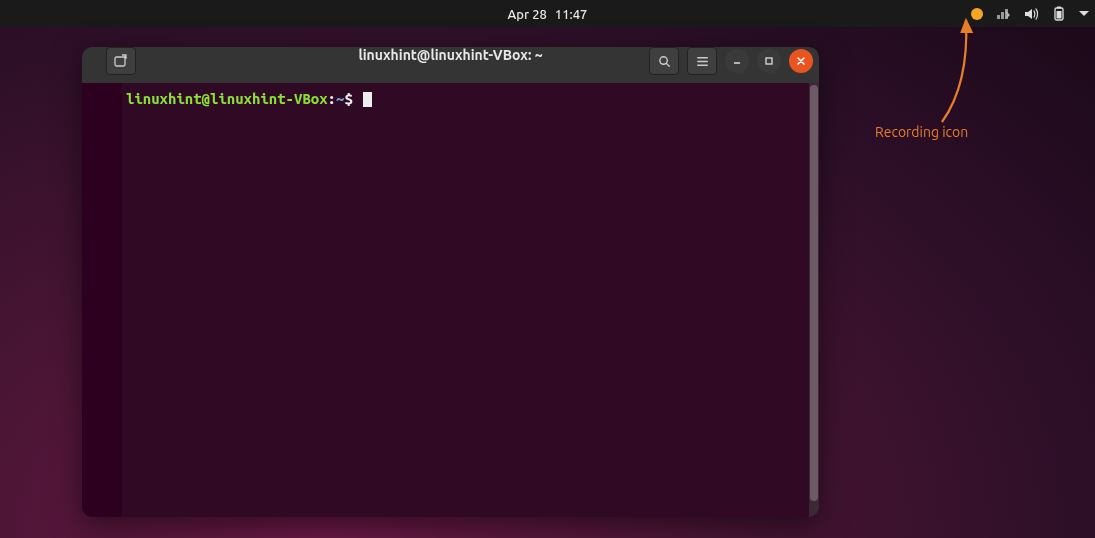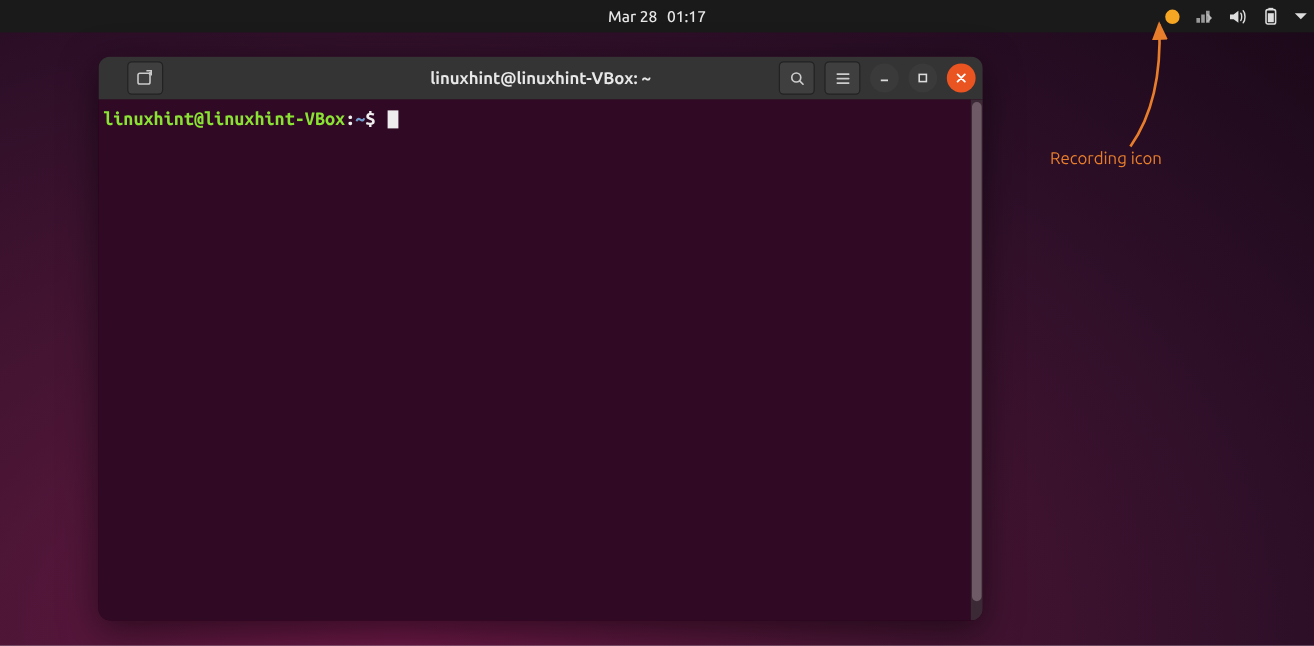--- a/index.html
+++ b/index.html
@@ -58,21 +58,21 @@
       height: 470px;
       background: #2c001e;
       border-radius: 10px;
       box-shadow: 0 8px 30px rgba(0,0,0,0.5);
       overflow: hidden;
     }
     .titlebar {
       height: 36px;
       background: #343434;
       display: flex;
-      align-items: center;
+      align-items: flex-start;
       padding: 0 24px;
       position: relative;
     }
     .titlebar-left { display: flex; align-items: center; }
     .title-btn {
       width: 30px;
       height: 28px;
       background: #3f3f3f;
       border: 1px solid #222;
       border-radius: 4px;
@@ -111,20 +111,21 @@
 
     .terminal-body {
       position: relative;
       height: calc(100% - 36px);
       background: #300a24;
       font-family: "Ubuntu Mono", "DejaVu Sans Mono", monospace;
       font-size: 15px;
       line-height: 1.35;
       padding: 6px 4px;
       color: #eee;
+      margin-left: 40px;
     }
     .prompt-user { color: #8ae234; font-weight: bold; }
     .prompt-sep  { color: #eee; font-weight: bold; }
     .prompt-path { color: #729fcf; font-weight: bold; }
     .cursor {
       display: inline-block;
       width: 9px;
       height: 15px;
       background: #eee;
       vertical-align: text-bottom;
@@ -162,22 +163,22 @@
       left: 924px;
       top: 14px;
       overflow: visible;
     }
   </style>
 </head>
 <body>
 
 <div class="topbar">
   <div class="topbar-center">
-    <span>Mar 28</span>
-    <span>01:17</span>
+    <span>Apr 28</span>
+    <span>11:47</span>
   </div>
   <div class="topbar-right">
     <span class="rec-dot"></span>
     <span class="tray-icon">
       <svg width="16" height="16" viewBox="0 0 16 16">
         <path d="M2 13h3v-4H2zM6 13h3V6H6zM10 13h3V3h-3z" fill="#999"></path>
         <path d="M12 10l-1.5 1.5 1 1L15 9l-3.5-3.5-1 1L12 8" fill="#bbb"></path>
       </svg>
     </span>
     <span class="tray-icon">

